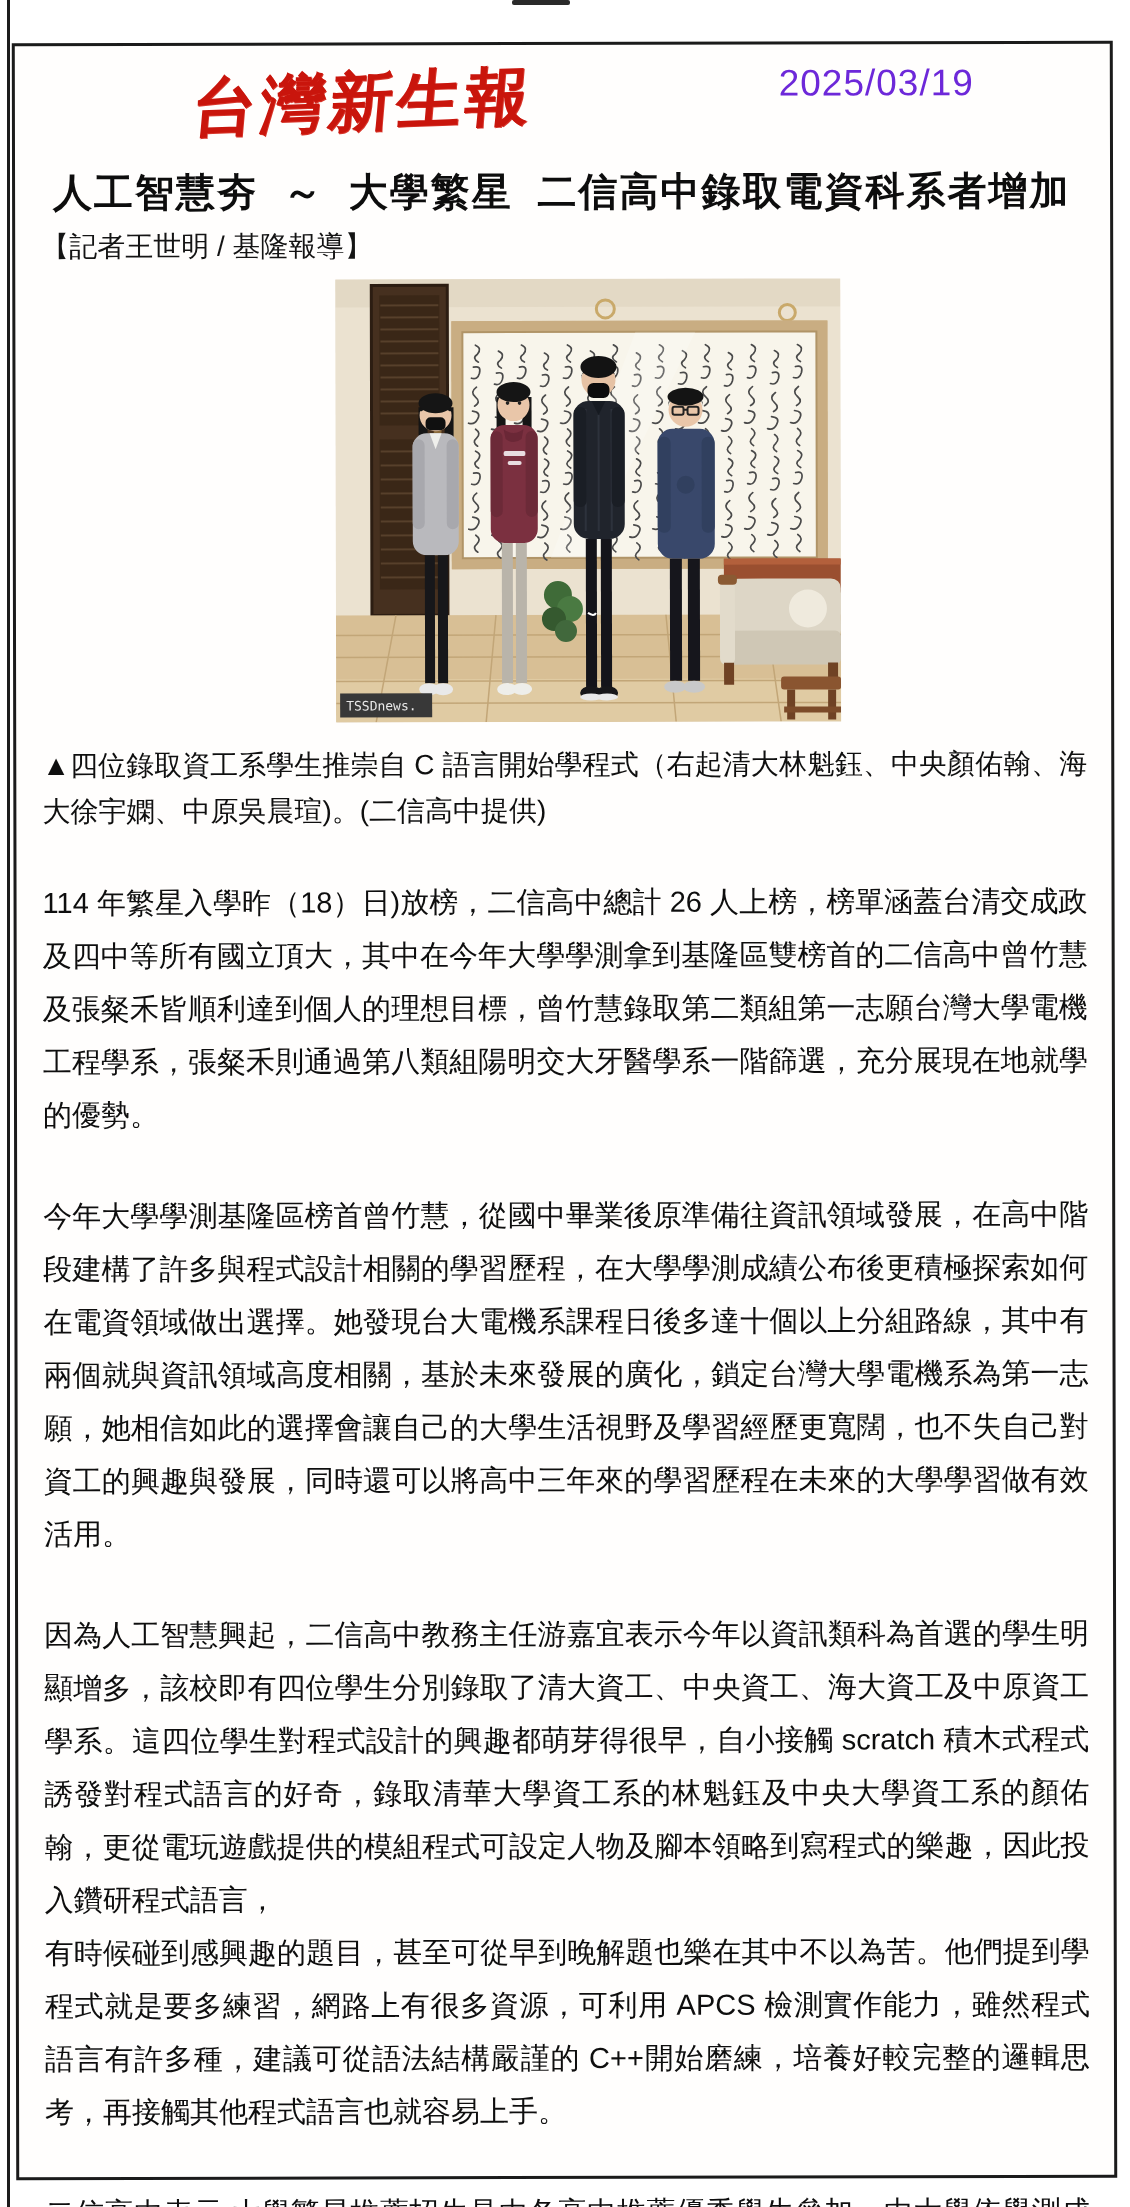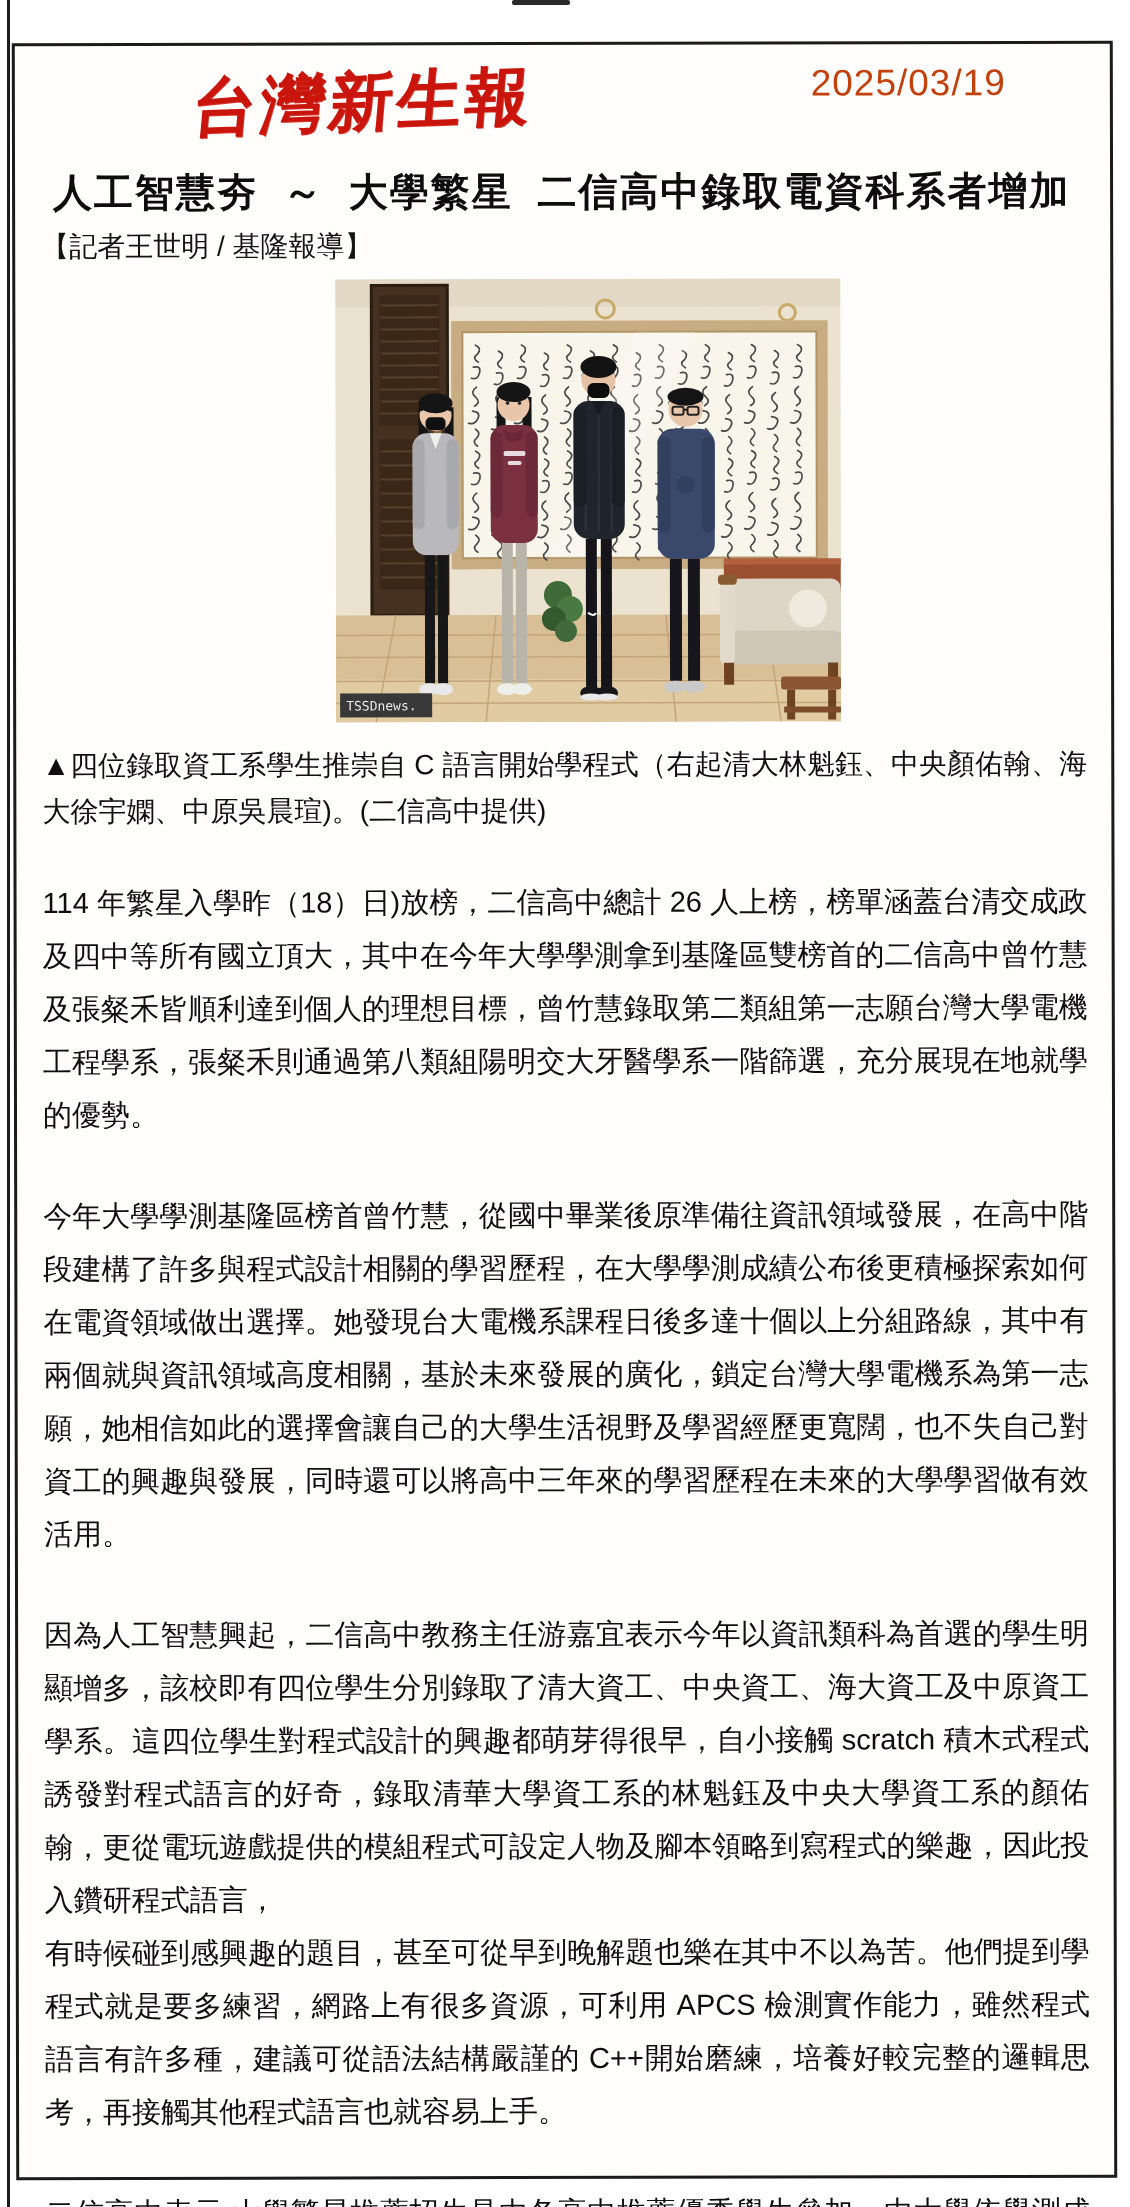--- a/index.html
+++ b/index.html
@@ -41,25 +41,25 @@
     font-weight:bold;
     color:#c9150c;
     transform: skewX(-7deg) rotate(-2deg);
     letter-spacing:4px;
     text-shadow: 1px 1px 0 #d8362b;
     line-height:92px;
     white-space:nowrap;
   }
   .pub-date {
     margin-left:auto;
-    margin-right:80px;
+    margin-right:112px;
     margin-top:8px;
     font-size:37px;
     letter-spacing:1px;
-    color:#c2410c;
+    color:#6d28d9;
     white-space:nowrap;
     text-align:right;
   }
 
   .headline {
     margin-top:14px;
     font-size:39px;
     font-weight:bold;
     letter-spacing:2px;
     word-spacing:12px;

